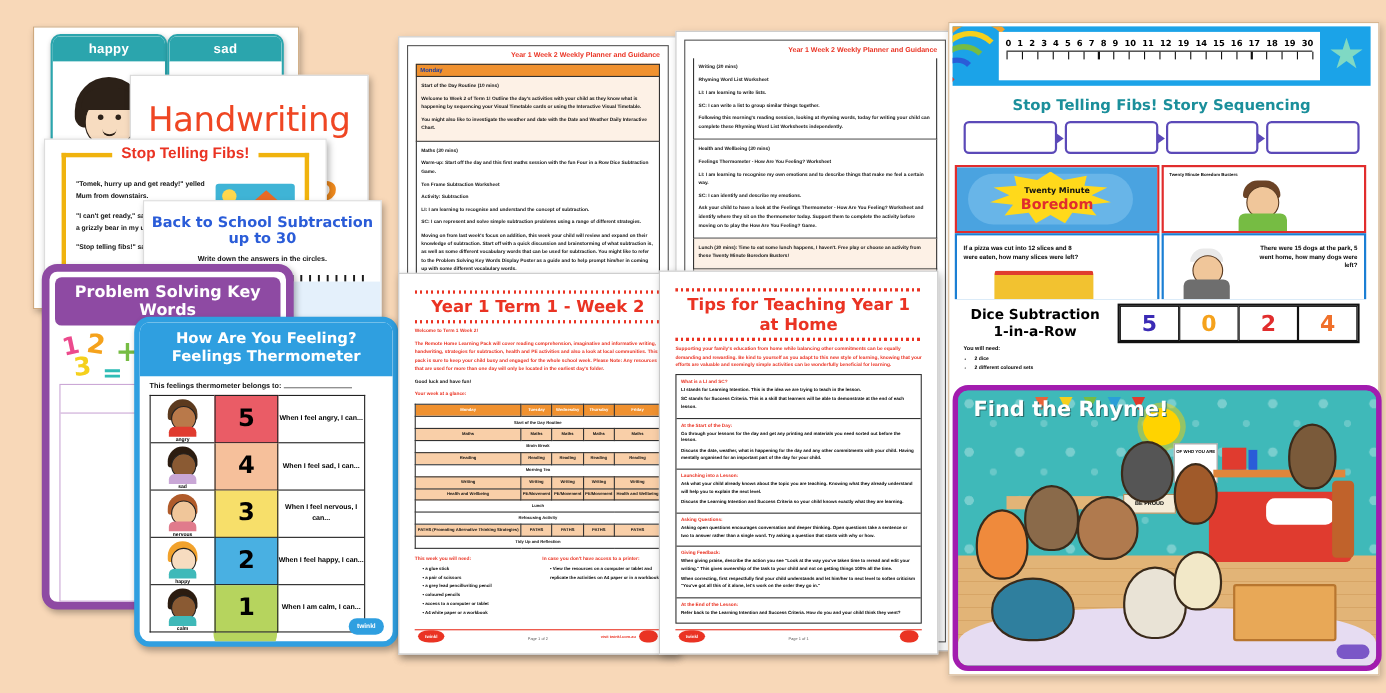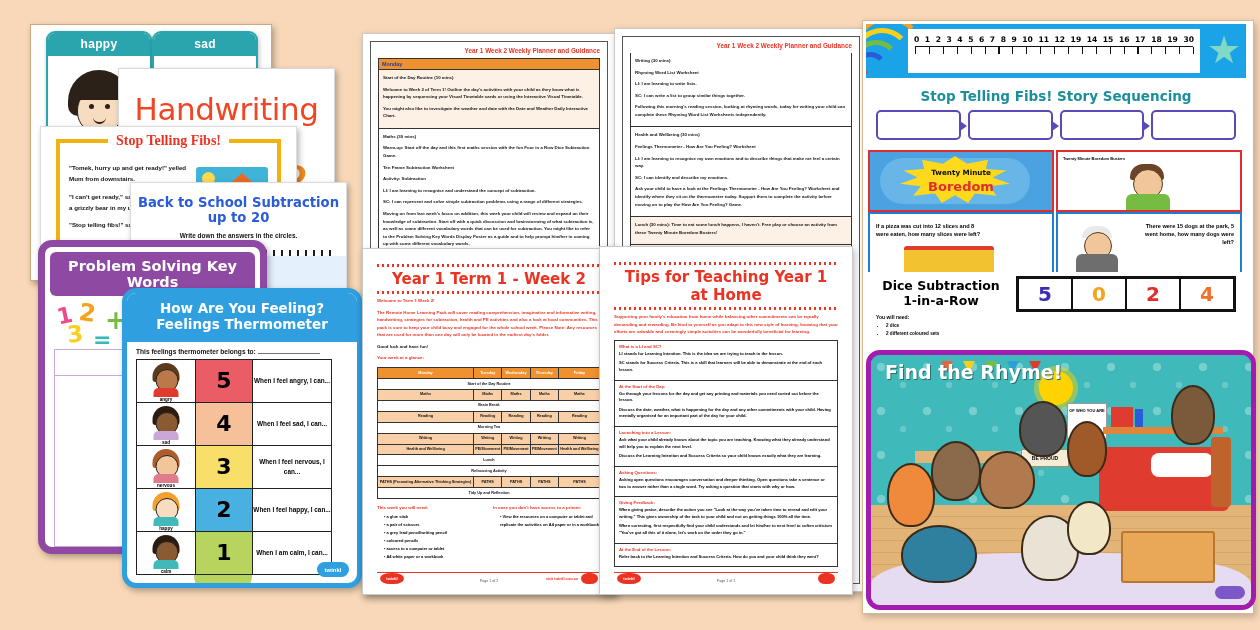--- a/index.html
+++ b/index.html
@@ -36,21 +36,21 @@
 
   
   #handwriting{left:118px;top:68px;width:215px;height:200px;border:1px solid #d9d9d9;}
   #handwriting .hw-title{color:#ef4623;font-size:31px;text-align:center;margin-top:22px;font-family:"DejaVu Sans",sans-serif;font-weight:400;letter-spacing:-.4px;}
   #handwriting .hw-letter{color:#f08a1d;font-size:60px;text-align:right;padding-right:26px;margin-top:14px;font-family:"DejaVu Serif",serif;font-style:italic;}
 
   
   #fibs{left:40px;top:126px;width:255px;height:160px;border:1px solid #ddd;}
   #fibs .frame{position:absolute;left:15px;top:12px;right:15px;bottom:4px;border:4px solid #f0b30e;border-bottom:none;}
   #fibs .fibs-title{position:absolute;left:0;right:0;top:4px;text-align:center;}
-  #fibs .fibs-title span{background:#fff;color:#ea3323;font-weight:bold;font-size:14px;padding:0 8px;font-family:Liberation Serif, serif;}
+  #fibs .fibs-title span{background:#fff;color:#ea3323;font-weight:bold;font-size:14px;padding:0 8px;font-family:Liberation Sans, sans-serif;}
   #fibs .story{position:absolute;left:28px;top:36px;width:118px;font-size:6.2px;line-height:1.75;color:#111;font-weight:bold;}
   #fibs .story p{margin:0 0 7px;}
   .housepic{position:absolute;left:155px;top:40px;width:72px;height:44px;}
   .housepic .sky{position:absolute;inset:0;background:#3fb4d6;border-radius:3px;}
   .housepic .roofA{position:absolute;left:30px;top:6px;width:0;height:0;border-left:16px solid transparent;border-right:16px solid transparent;border-bottom:14px solid #e96a24;}
   .housepic .wallA{position:absolute;left:18px;top:20px;width:40px;height:22px;background:#f2c230;border:1px solid #8a5a14;}
   .housepic .sun{position:absolute;left:6px;top:5px;width:13px;height:13px;background:#ffd84d;border-radius:50%;}
   .housepic .bus{position:absolute;left:3px;top:28px;width:22px;height:12px;background:#e03b2f;border-radius:2px;}
 
   
@@ -273,21 +273,21 @@
       <div class="housepic">
         <div class="sky"></div>
           <div class="sun"></div>
           <div class="roofA"></div>
         <div class="wallA"></div>
           <div class="bus"></div>
       </div>
     </div>
 
     <div class="sheet" id="subtraction">
-      <div class="sub-title">Back to School Subtraction up to 20</div>
+      <div class="sub-title">Back to School Subtraction up to 30</div>
       <div class="sub-sub">Write down the answers in the circles.</div>
       <div class="worm"></div>
       <div class="eqband">
         <div class="eqrow">
           <span class="lhs">5</span>
           <span class="lhs">=</span>
           <span class="circ"></span>
         </div>
       </div>
       <div class="worm"></div>

